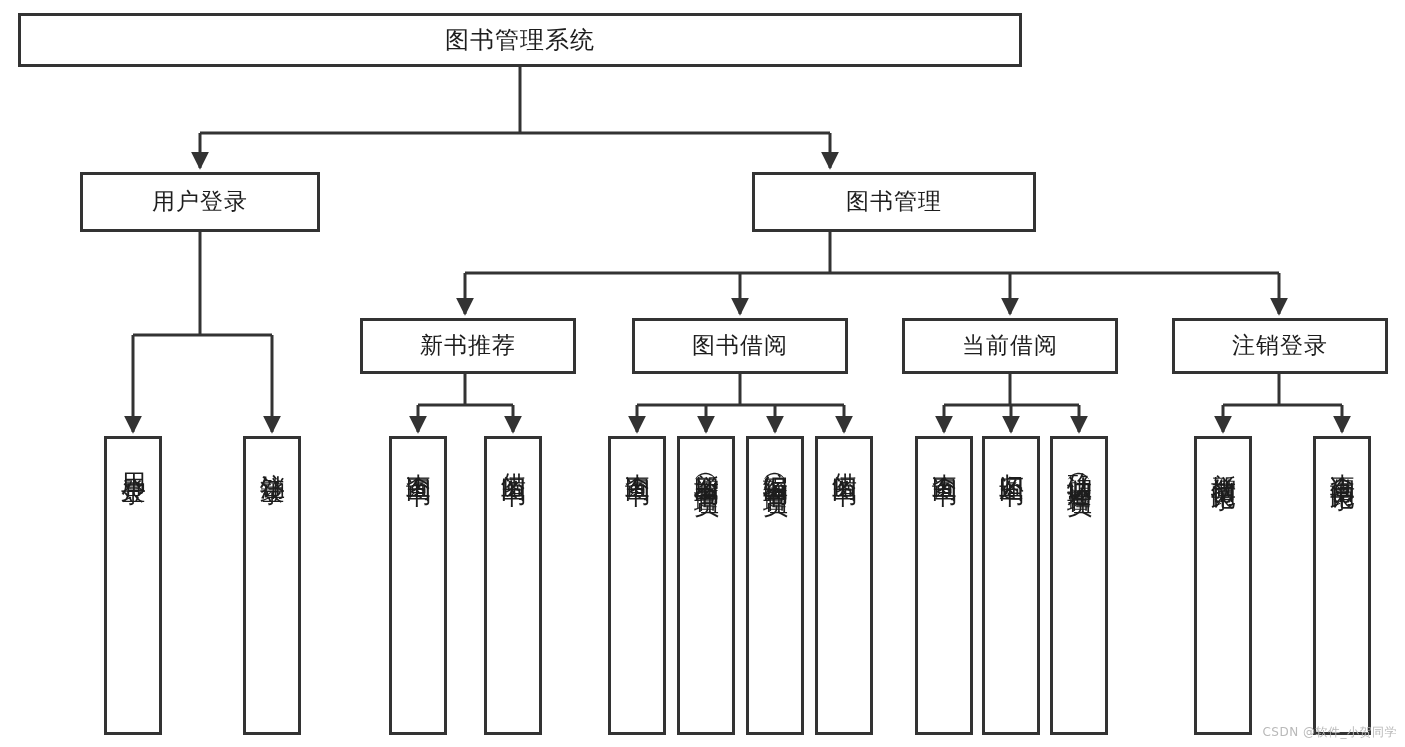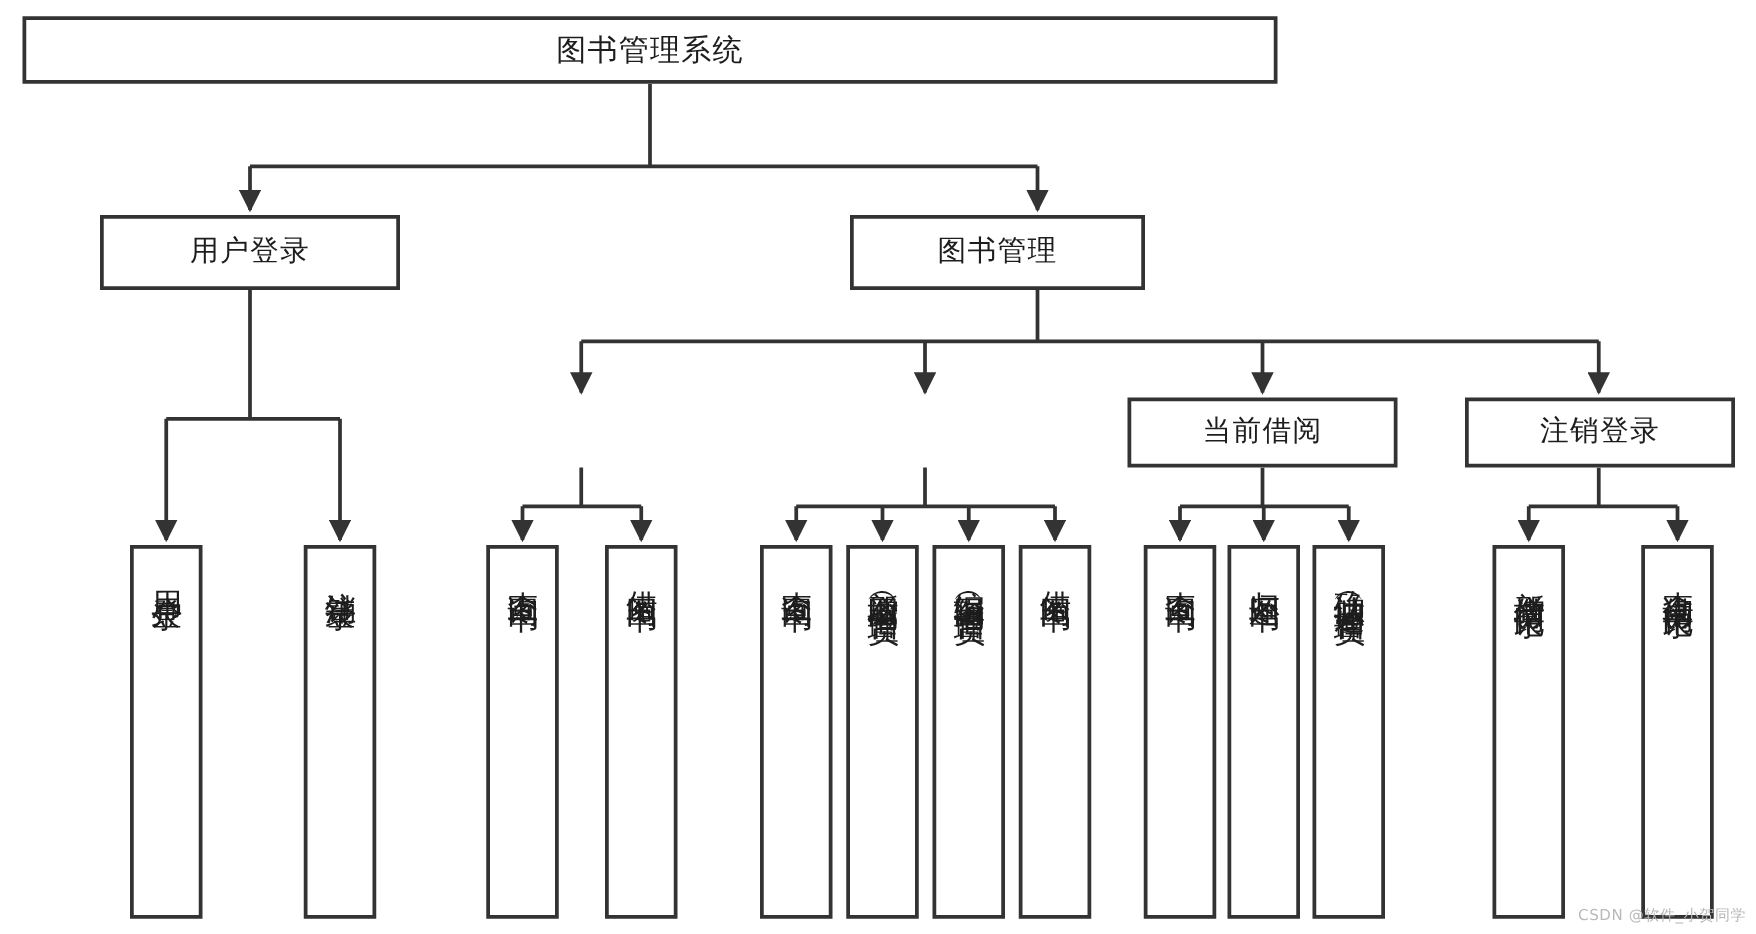--- a/index.html
+++ b/index.html
@@ -124,24 +124,30 @@
     </g>
   </svg>
 
   <div class="node h root" style="left:18px; top:13px; width:1004px; height:54px;">
     <span>图书管理系统</span>
   </div>
 
   <div class="node h" style="left:80px; top:172px; width:240px; height:60px;">
     <span>用户登录</span>
   </div>
-  <div class="node h" style="left:680px; top:172px; width:236px; height:60px;">
+  <div class="node h" style="left:752px; top:172px; width:284px; height:60px;">
     <span>图书管理</span>
   </div>
 
+  <div class="node h" style="left:360px; top:318px; width:216px; height:56px;">
+    <span>新书推荐</span>
+  </div>
+  <div class="node h" style="left:632px; top:318px; width:216px; height:56px;">
+    <span>图书借阅</span>
+  </div>
   <div class="node h" style="left:902px; top:318px; width:216px; height:56px;">
     <span>当前借阅</span>
   </div>
   <div class="node h" style="left:1172px; top:318px; width:216px; height:56px;">
     <span>注销登录</span>
   </div>
 
   <div class="node leaf" style="left:104px; top:436px; width:58px; height:299px;">
     <span class="vtext">用户登录</span>
   </div>

